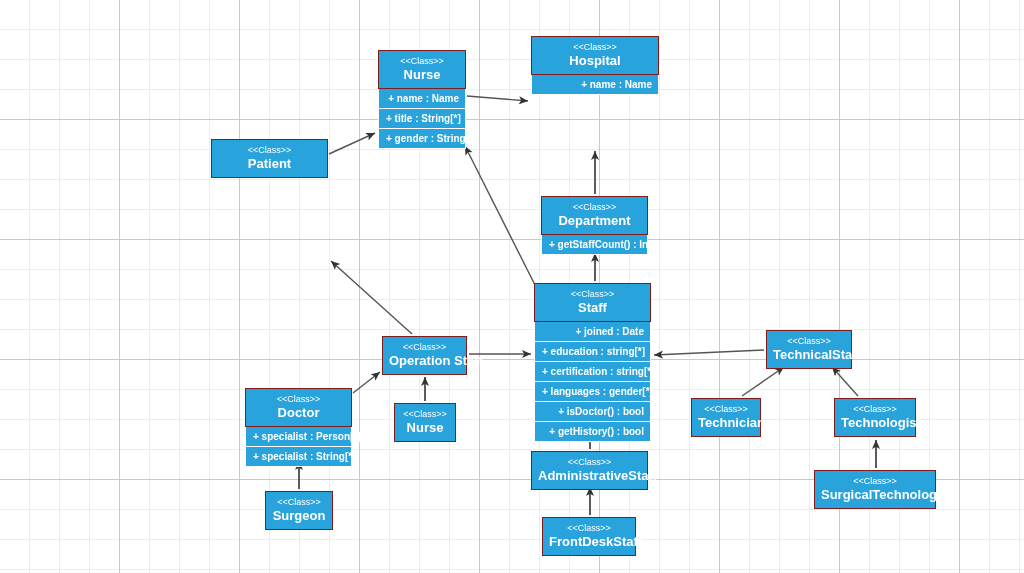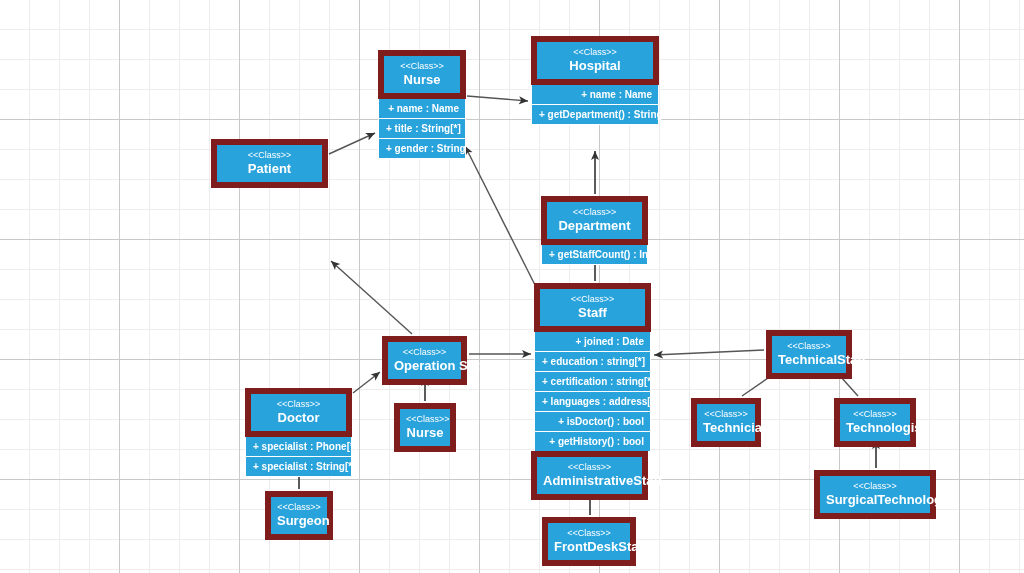--- a/index.html
+++ b/index.html
@@ -40,21 +40,21 @@
     box-sizing: border-box;
     background: #ffffff;
     z-index: 5;
   }
   .uml-header {
     background: #29A3DC;
     color: #ffffff;
     text-align: center;
     padding: 4px 6px 5px 6px;
     box-sizing: border-box;
-    border: 6px solid #7f1d1d;
+    border: 1px solid #7f1d1d;
   }
   .uml-stereo {
     font-size: 9px;
     line-height: 12px;
     font-weight: normal;
     letter-spacing: 0px;
     white-space: nowrap;
   }
   .uml-name {
     font-size: 13px;
@@ -122,21 +122,20 @@
           <div class="uml-row">+ gender : String</div>
         </div>
       </div>
       <div class="uml-class" style="left: 531px; top: 36px; width: 128px;">
         <div class="uml-header">
           <div class="uml-stereo">&lt;&lt;Class&gt;&gt;</div>
           <div class="uml-name">Hospital</div>
         </div>
         <div class="uml-compartment">
           <div class="uml-row">+ name : Name</div>
-          <div class="uml-row">+ getDepartment() : String</div>
         </div>
       </div>
       <div class="uml-class" style="left: 211px; top: 139px; width: 117px;">
         <div class="uml-header">
           <div class="uml-stereo">&lt;&lt;Class&gt;&gt;</div>
           <div class="uml-name">Patient</div>
         </div>
       </div>
       <div class="uml-class" style="left: 541px; top: 196px; width: 107px;">
         <div class="uml-header">
@@ -149,38 +148,38 @@
       </div>
       <div class="uml-class" style="left: 534px; top: 283px; width: 117px;">
         <div class="uml-header">
           <div class="uml-stereo">&lt;&lt;Class&gt;&gt;</div>
           <div class="uml-name">Staff</div>
         </div>
         <div class="uml-compartment">
           <div class="uml-row">+ joined : Date</div>
           <div class="uml-row">+ education : string[*]</div>
           <div class="uml-row">+ certification : string[*]</div>
-          <div class="uml-row">+ languages : address[*]</div>
+          <div class="uml-row">+ languages : gender[*]</div>
           <div class="uml-row">+ isDoctor() : bool</div>
           <div class="uml-row">+ getHistory() : bool</div>
         </div>
       </div>
       <div class="uml-class" style="left: 382px; top: 336px; width: 85px;">
         <div class="uml-header">
           <div class="uml-stereo">&lt;&lt;Class&gt;&gt;</div>
           <div class="uml-name">Operation Staff</div>
         </div>
       </div>
       <div class="uml-class" style="left: 245px; top: 388px; width: 107px;">
         <div class="uml-header">
           <div class="uml-stereo">&lt;&lt;Class&gt;&gt;</div>
           <div class="uml-name">Doctor</div>
         </div>
         <div class="uml-compartment">
-          <div class="uml-row">+ specialist :  Phone[*]</div>
+          <div class="uml-row">+ specialist :  Person[*]</div>
           <div class="uml-row">+ specialist :  String[*]</div>
         </div>
       </div>
       <div class="uml-class" style="left: 394px; top: 403px; width: 62px;">
         <div class="uml-header">
           <div class="uml-stereo">&lt;&lt;Class&gt;&gt;</div>
           <div class="uml-name">Nurse</div>
         </div>
       </div>
       <div class="uml-class" style="left: 265px; top: 491px; width: 68px;">

